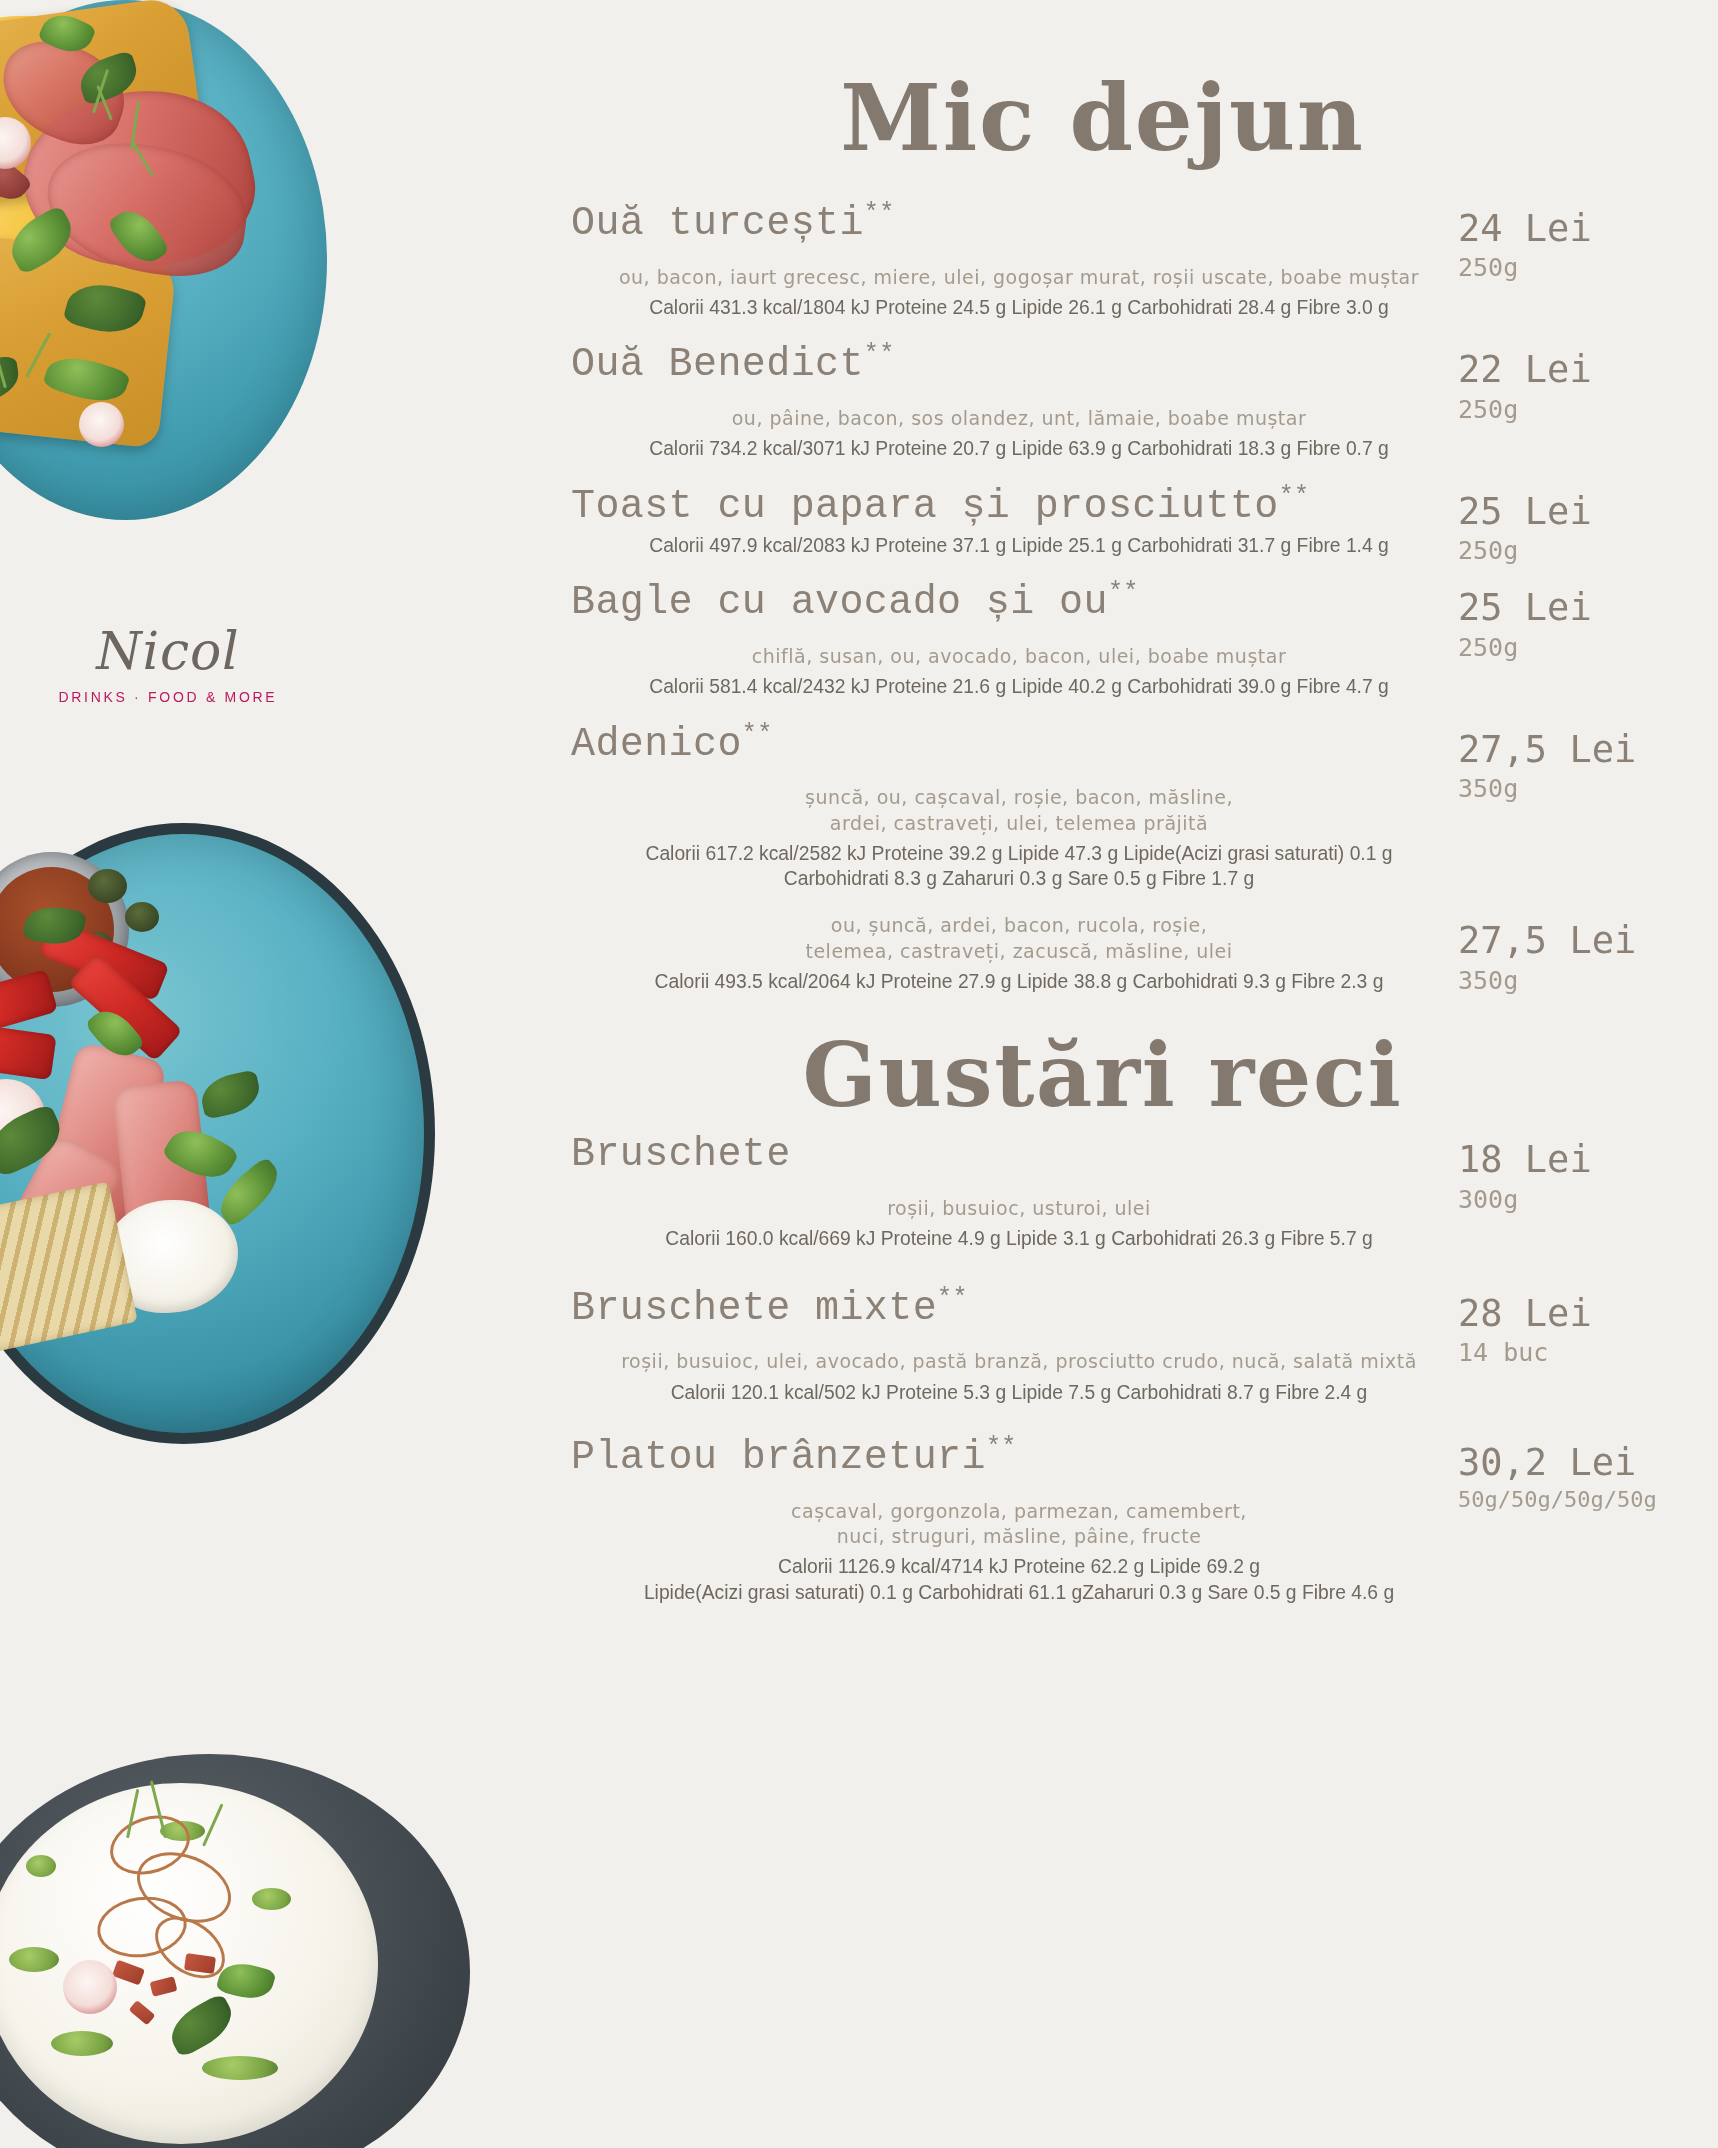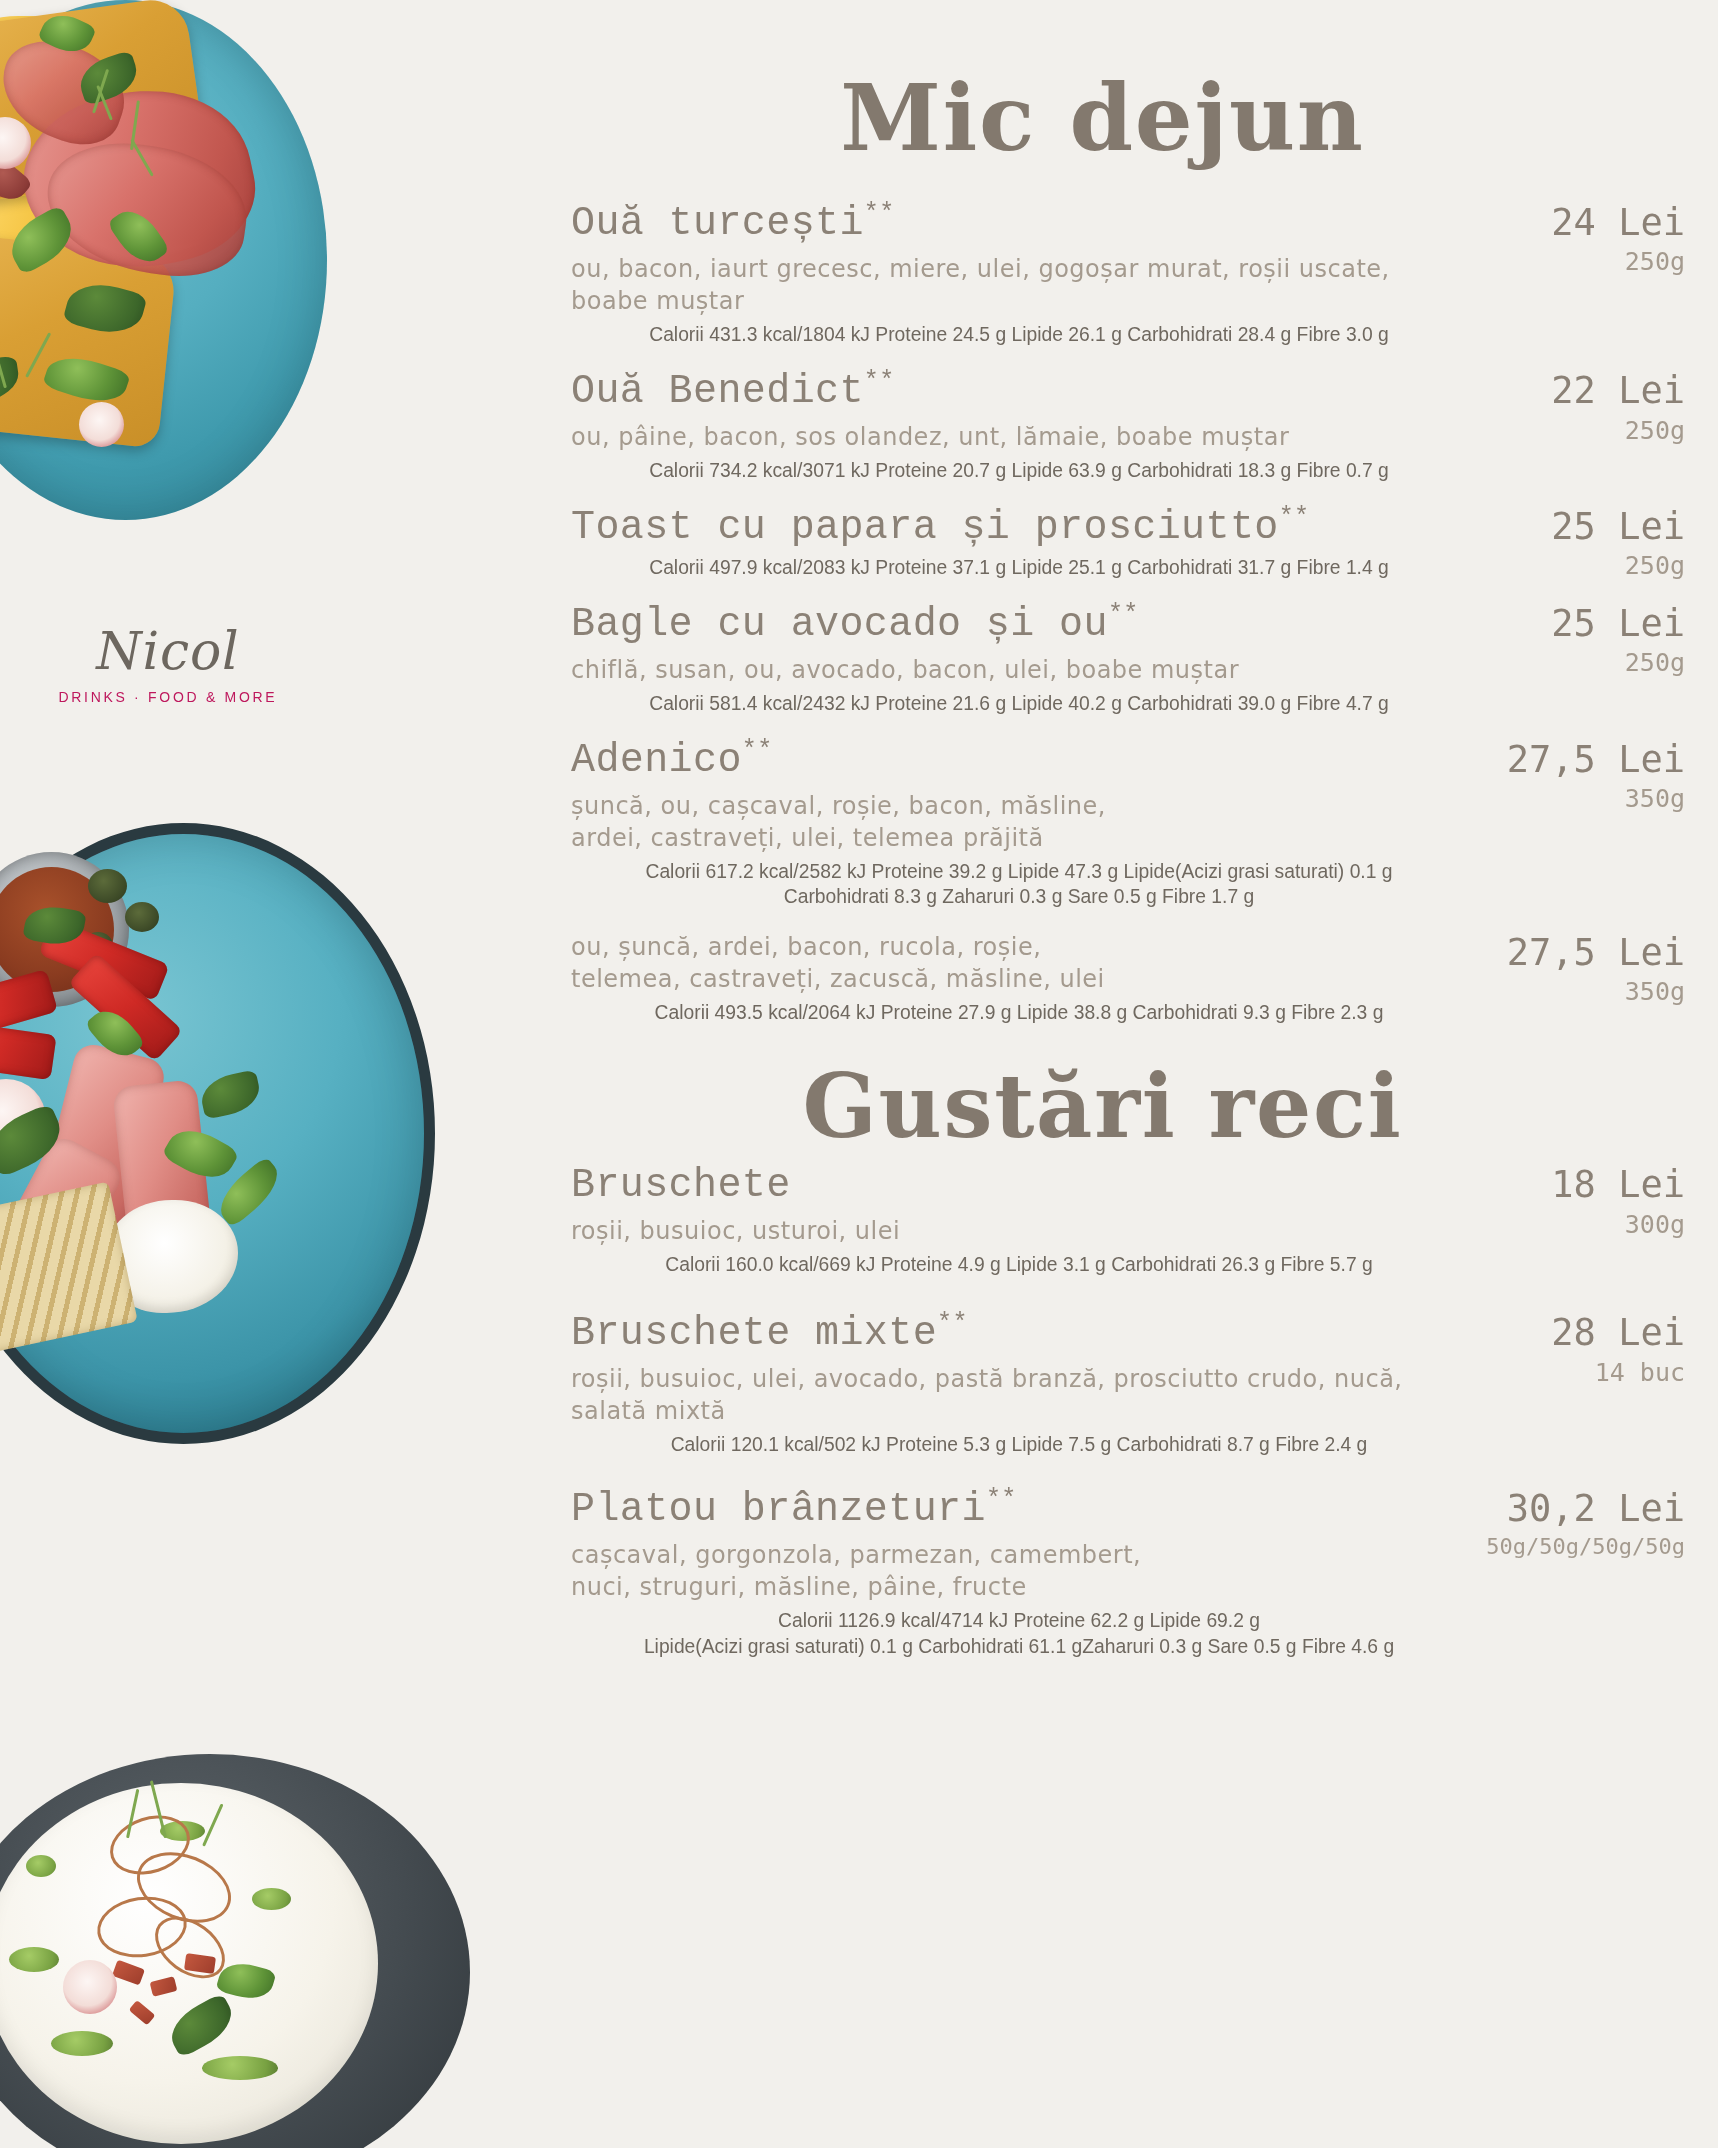--- a/index.html
+++ b/index.html
@@ -244,40 +244,41 @@
     line-height: 1.06;
     letter-spacing: 0.4px;
   }
   .stars {
     font-size: 25px;
     color: #8b8176;
     vertical-align: super;
   }
   .item-desc {
     font-family: "DejaVu Sans", sans-serif;
-    font-size: 24px;
+    font-size: 19px;
     color: #a49a8e;
+    text-align: center;
     line-height: 1.34;
     letter-spacing: 0.5px;
-    margin-top: 7px;
+    margin-top: 19px;
   }
   .item-nutri {
     font-family: "Liberation Sans", sans-serif;
     font-size: 19.3px;
     color: #6f685f;
     text-align: center;
     line-height: 1.3;
     margin-top: 5px;
   }
   .price-block {
     position: absolute;
     right: -17px;
-    top: 0;
+    top: 6px;
     width: 227px;
-    text-align: right;
+    text-align: left;
   }
   .price {
     font-family: "DejaVu Sans Mono", monospace;
     font-size: 37px;
     color: #8b8176;
     letter-spacing: 0;
     white-space: nowrap;
   }
   .gram {
     font-family: "DejaVu Sans Mono", monospace;

